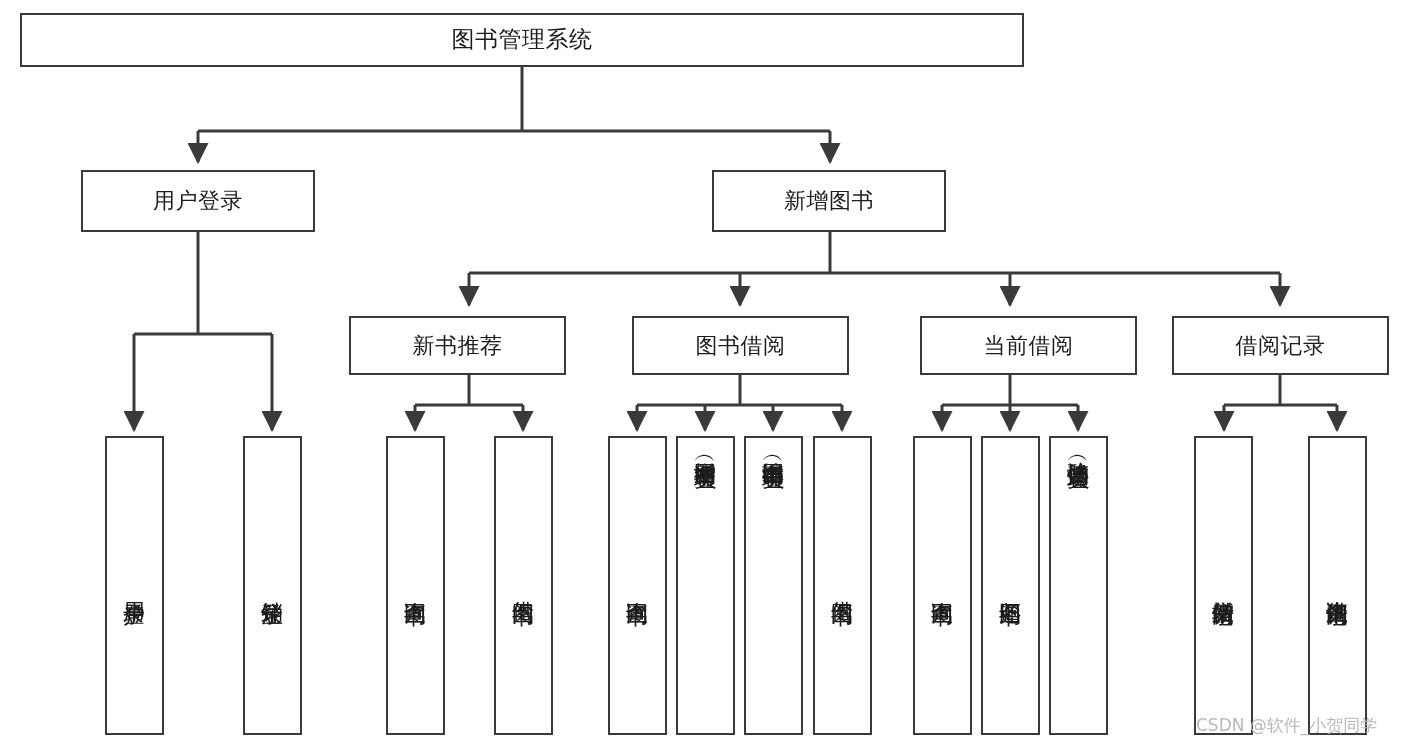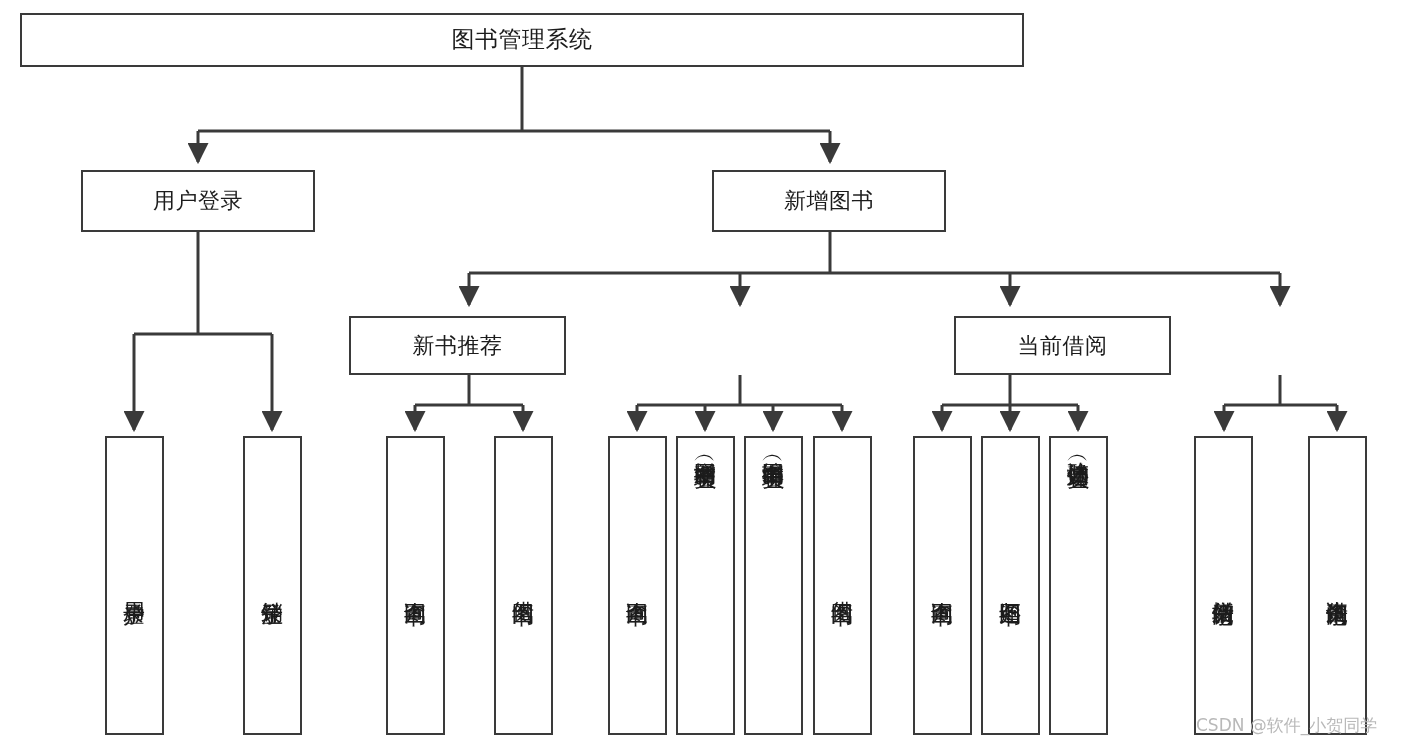--- a/index.html
+++ b/index.html
@@ -140,22 +140,28 @@
   <div class="node horiz" style="left:81px; top:170px; width:234px; height:62px;">
     <span class="label">用户登录</span>
   </div>
   <div class="node horiz" style="left:712px; top:170px; width:234px; height:62px;">
     <span class="label">新增图书</span>
   </div>
 
   <div class="node horiz" style="left:349px; top:316px; width:217px; height:59px;">
     <span class="label">新书推荐</span>
   </div>
-  <div class="node horiz" style="left:954px; top:316px; width:217px; height:59px;">
+  <div class="node horiz" style="left:632px; top:316px; width:217px; height:59px;">
+    <span class="label">图书借阅</span>
+  </div>
+  <div class="node horiz" style="left:920px; top:316px; width:217px; height:59px;">
     <span class="label">当前借阅</span>
+  </div>
+  <div class="node horiz" style="left:1172px; top:316px; width:217px; height:59px;">
+    <span class="label">借阅记录</span>
   </div>
 
   <div class="node vert center" style="left:105px; top:436px; width:59px; height:299px;">
     <span class="label">用户登录</span>
   </div>
   <div class="node vert center" style="left:243px; top:436px; width:59px; height:299px;">
     <span class="label">注销登录</span>
   </div>
 
   <div class="node vert center" style="left:386px; top:436px; width:59px; height:299px;">

